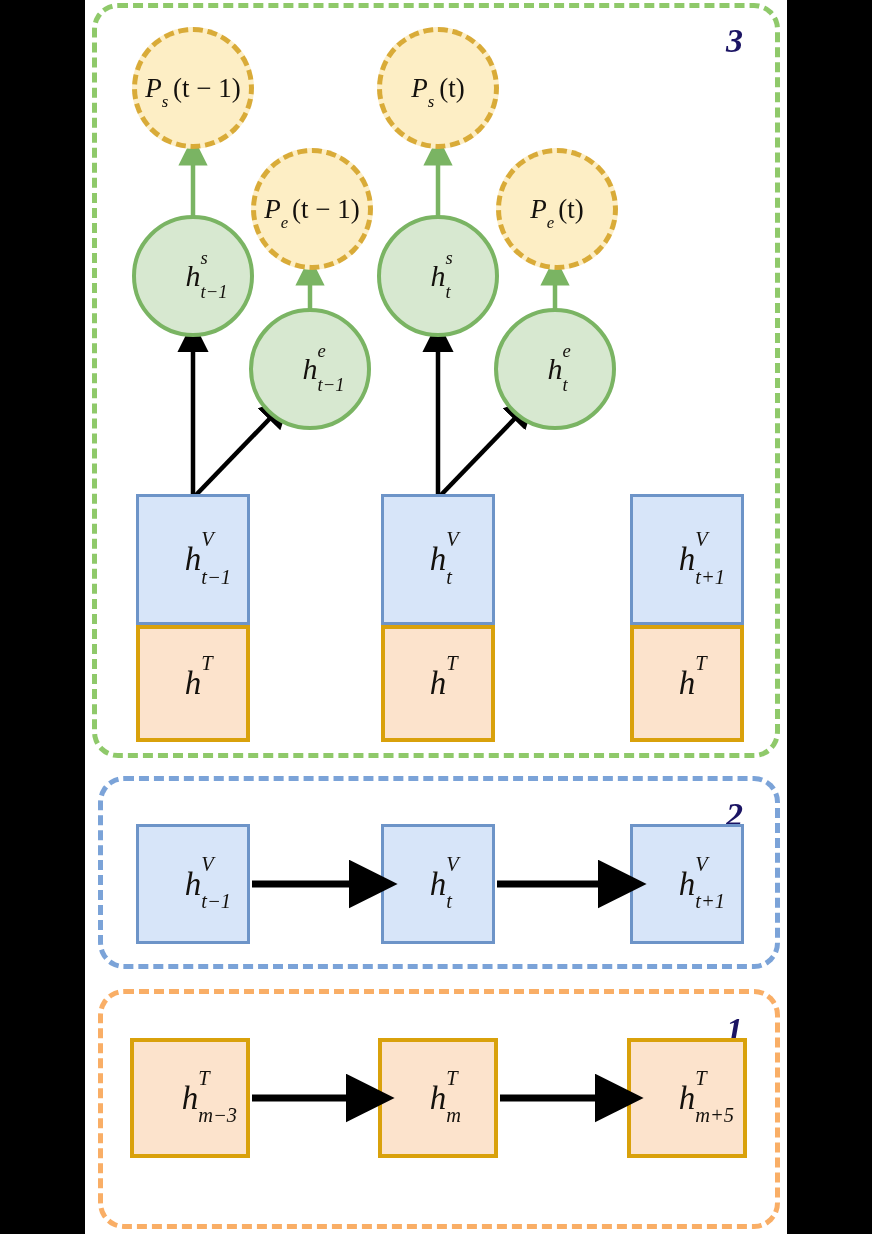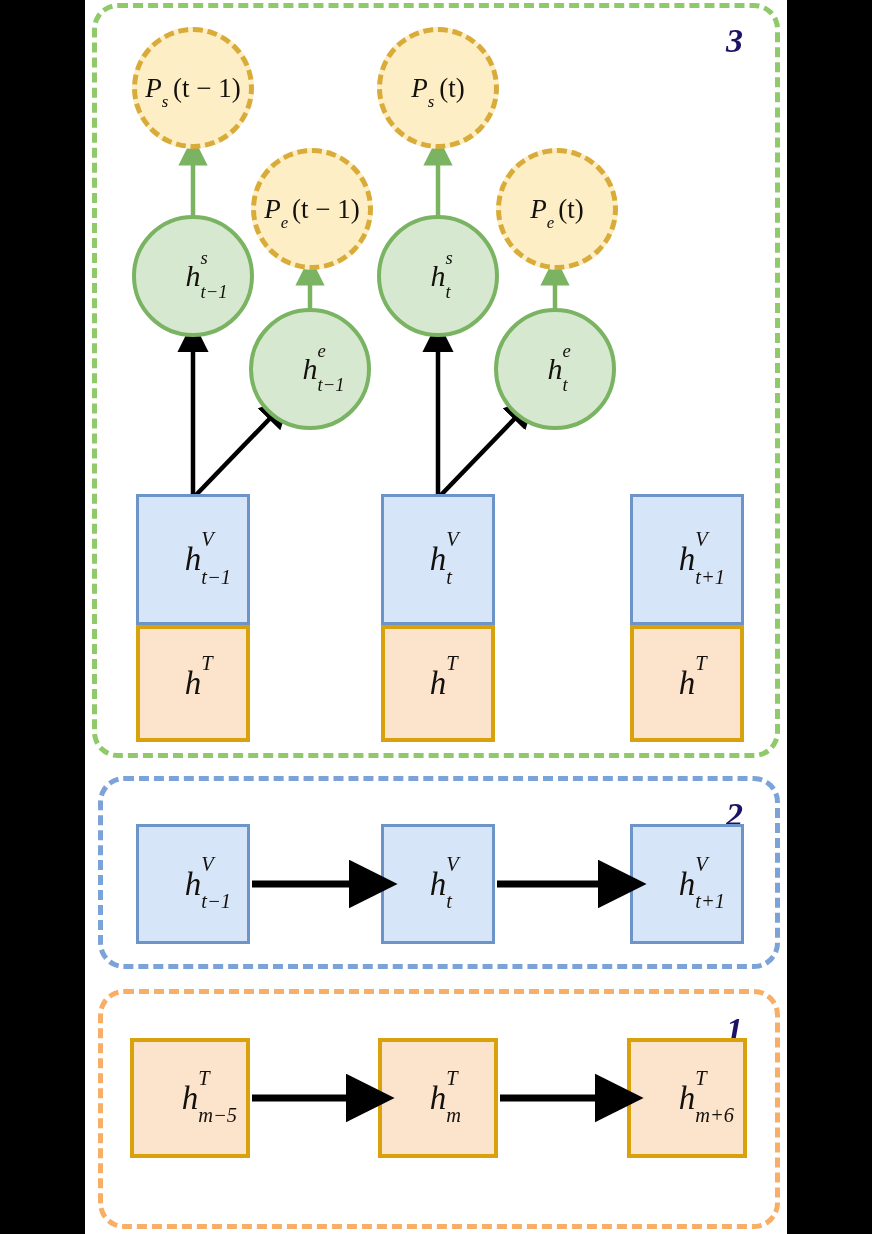--- a/index.html
+++ b/index.html
@@ -233,27 +233,27 @@
 
   <svg class="arrow-svg" width="702" height="1234">
     <line x1="167" y1="884" x2="286" y2="884" stroke="#000000" stroke-width="7" marker-end="url(#ak)"></line>
     <line x1="412" y1="884" x2="535" y2="884" stroke="#000000" stroke-width="7" marker-end="url(#ak)"></line>
   </svg>
 
   <div class="layer" id="layer1"></div>
   <div class="layer-num" id="num1">1</div>
 
   <div class="box box-t" style="left:45px;  top:1038px; width:120px; height:120px;">
-    <span class="stack"><span class="up">h</span><span class="sup">T</span><span class="sub">m−5</span></span>
+    <span class="stack"><span class="up">h</span><span class="sup">T</span><span class="sub">m−3</span></span>
   </div>
   <div class="box box-t" style="left:293px; top:1038px; width:120px; height:120px;">
     <span class="stack"><span class="up">h</span><span class="sup">T</span><span class="sub">m</span></span>
   </div>
   <div class="box box-t" style="left:542px; top:1038px; width:120px; height:120px;">
-    <span class="stack"><span class="up">h</span><span class="sup">T</span><span class="sub">m+6</span></span>
+    <span class="stack"><span class="up">h</span><span class="sup">T</span><span class="sub">m+5</span></span>
   </div>
 
   <svg class="arrow-svg" width="702" height="1234">
     <line x1="167" y1="1098" x2="283" y2="1098" stroke="#000000" stroke-width="7" marker-end="url(#ak)"></line>
     <line x1="415" y1="1098" x2="532" y2="1098" stroke="#000000" stroke-width="7" marker-end="url(#ak)"></line>
   </svg>
 
 </div>
 
 </body></html>

